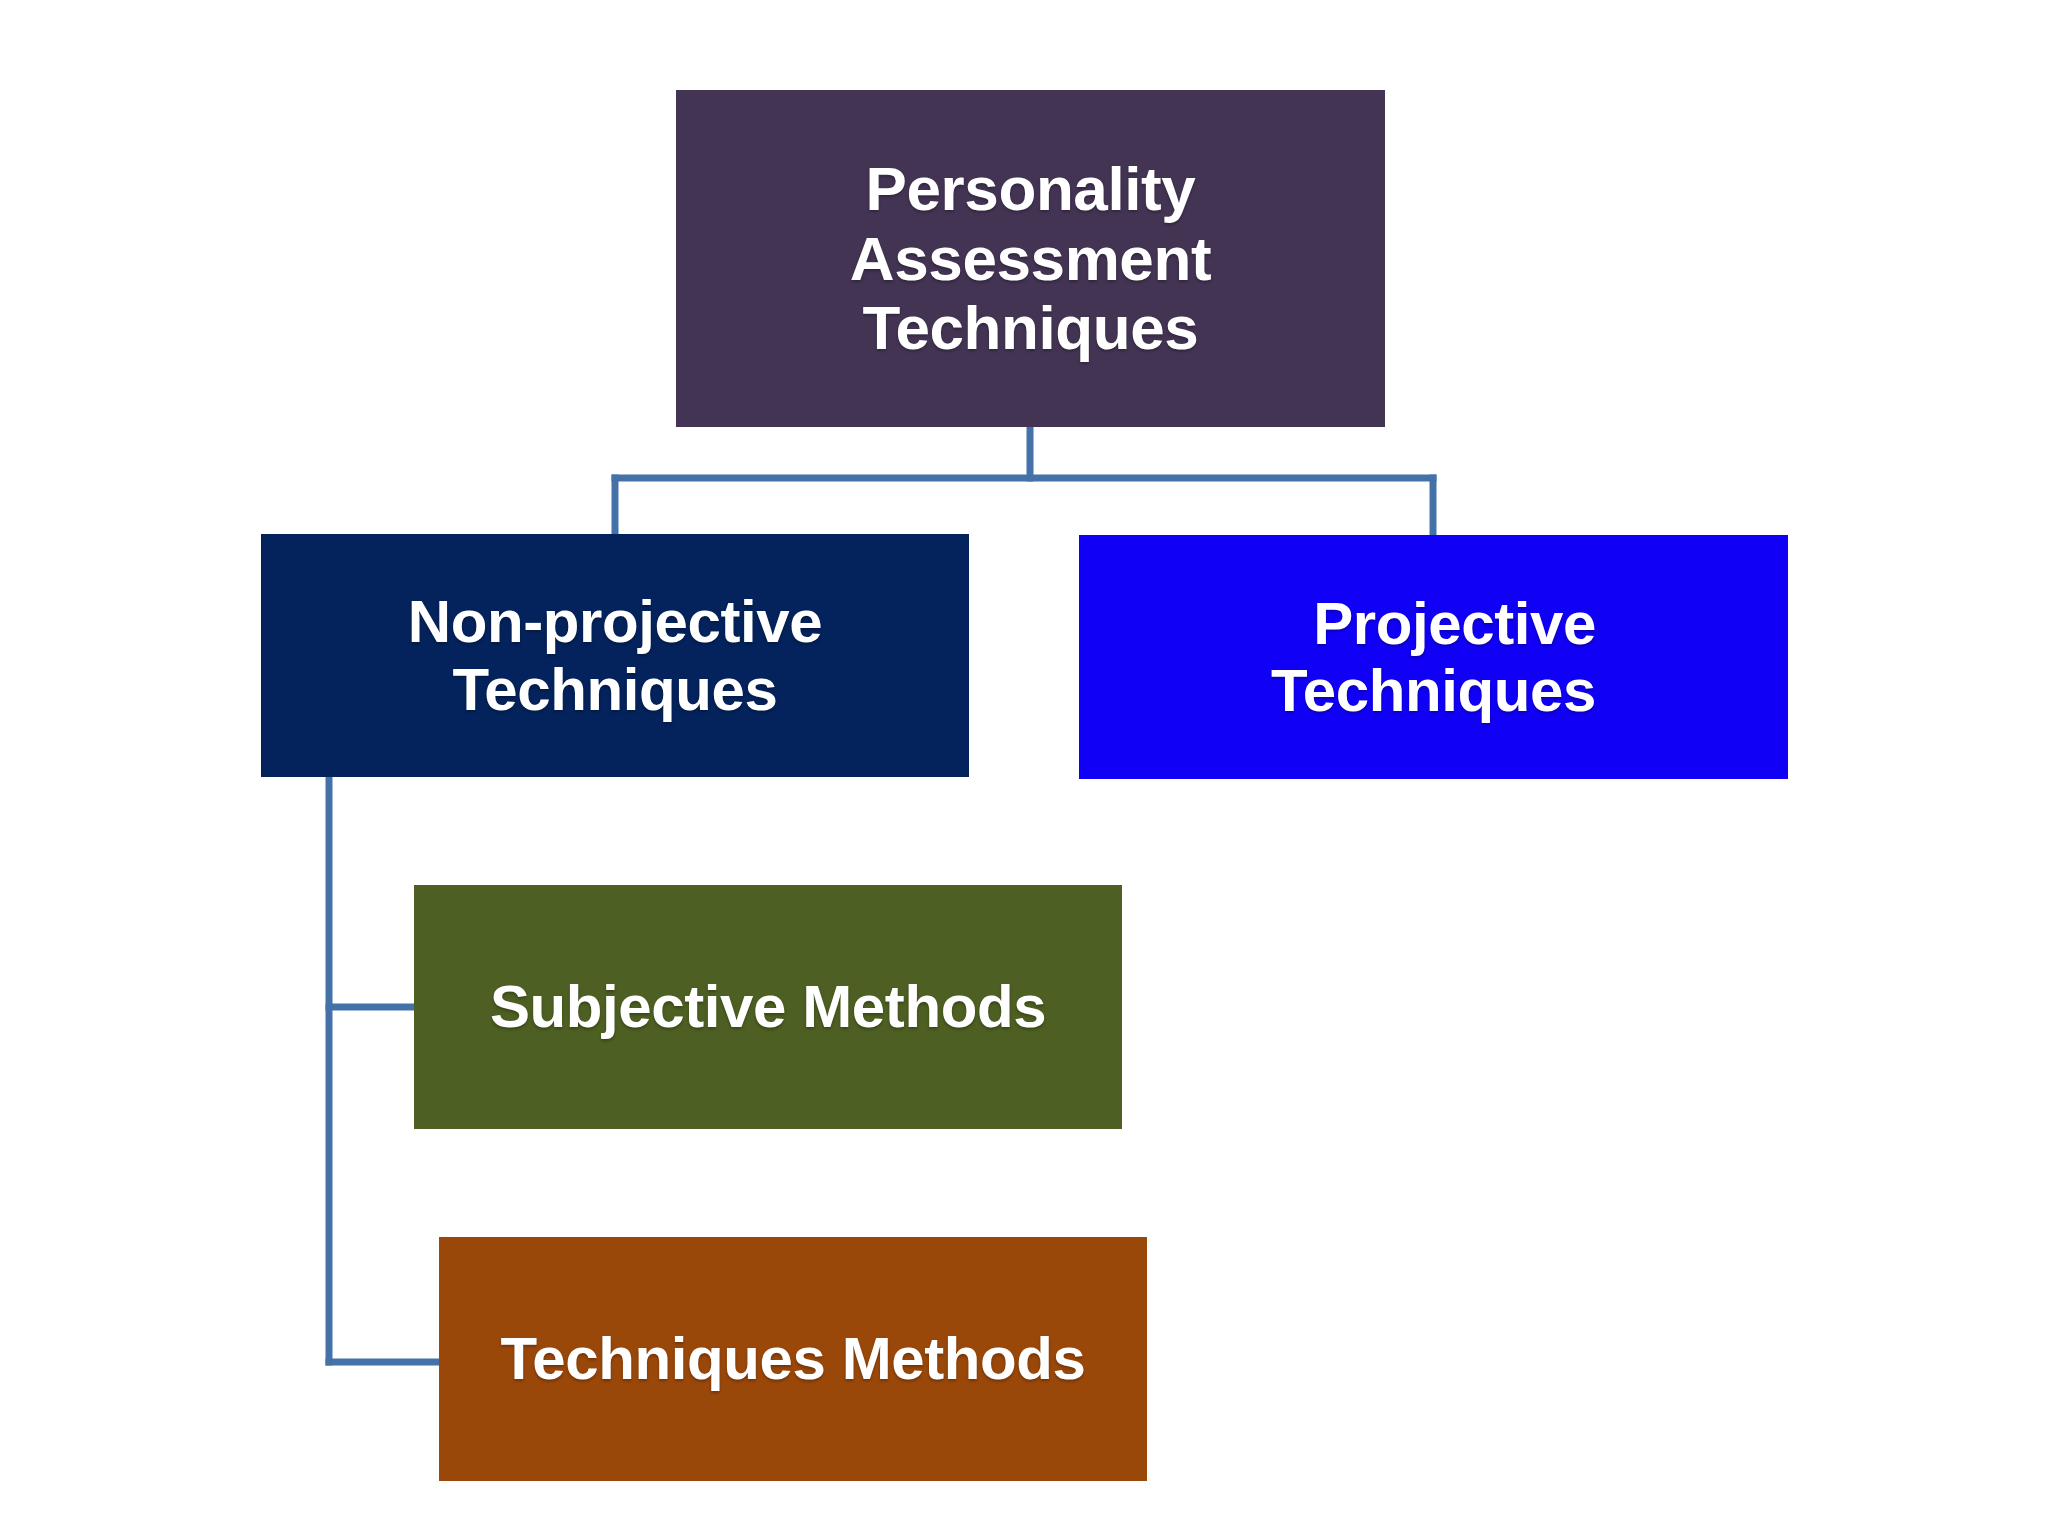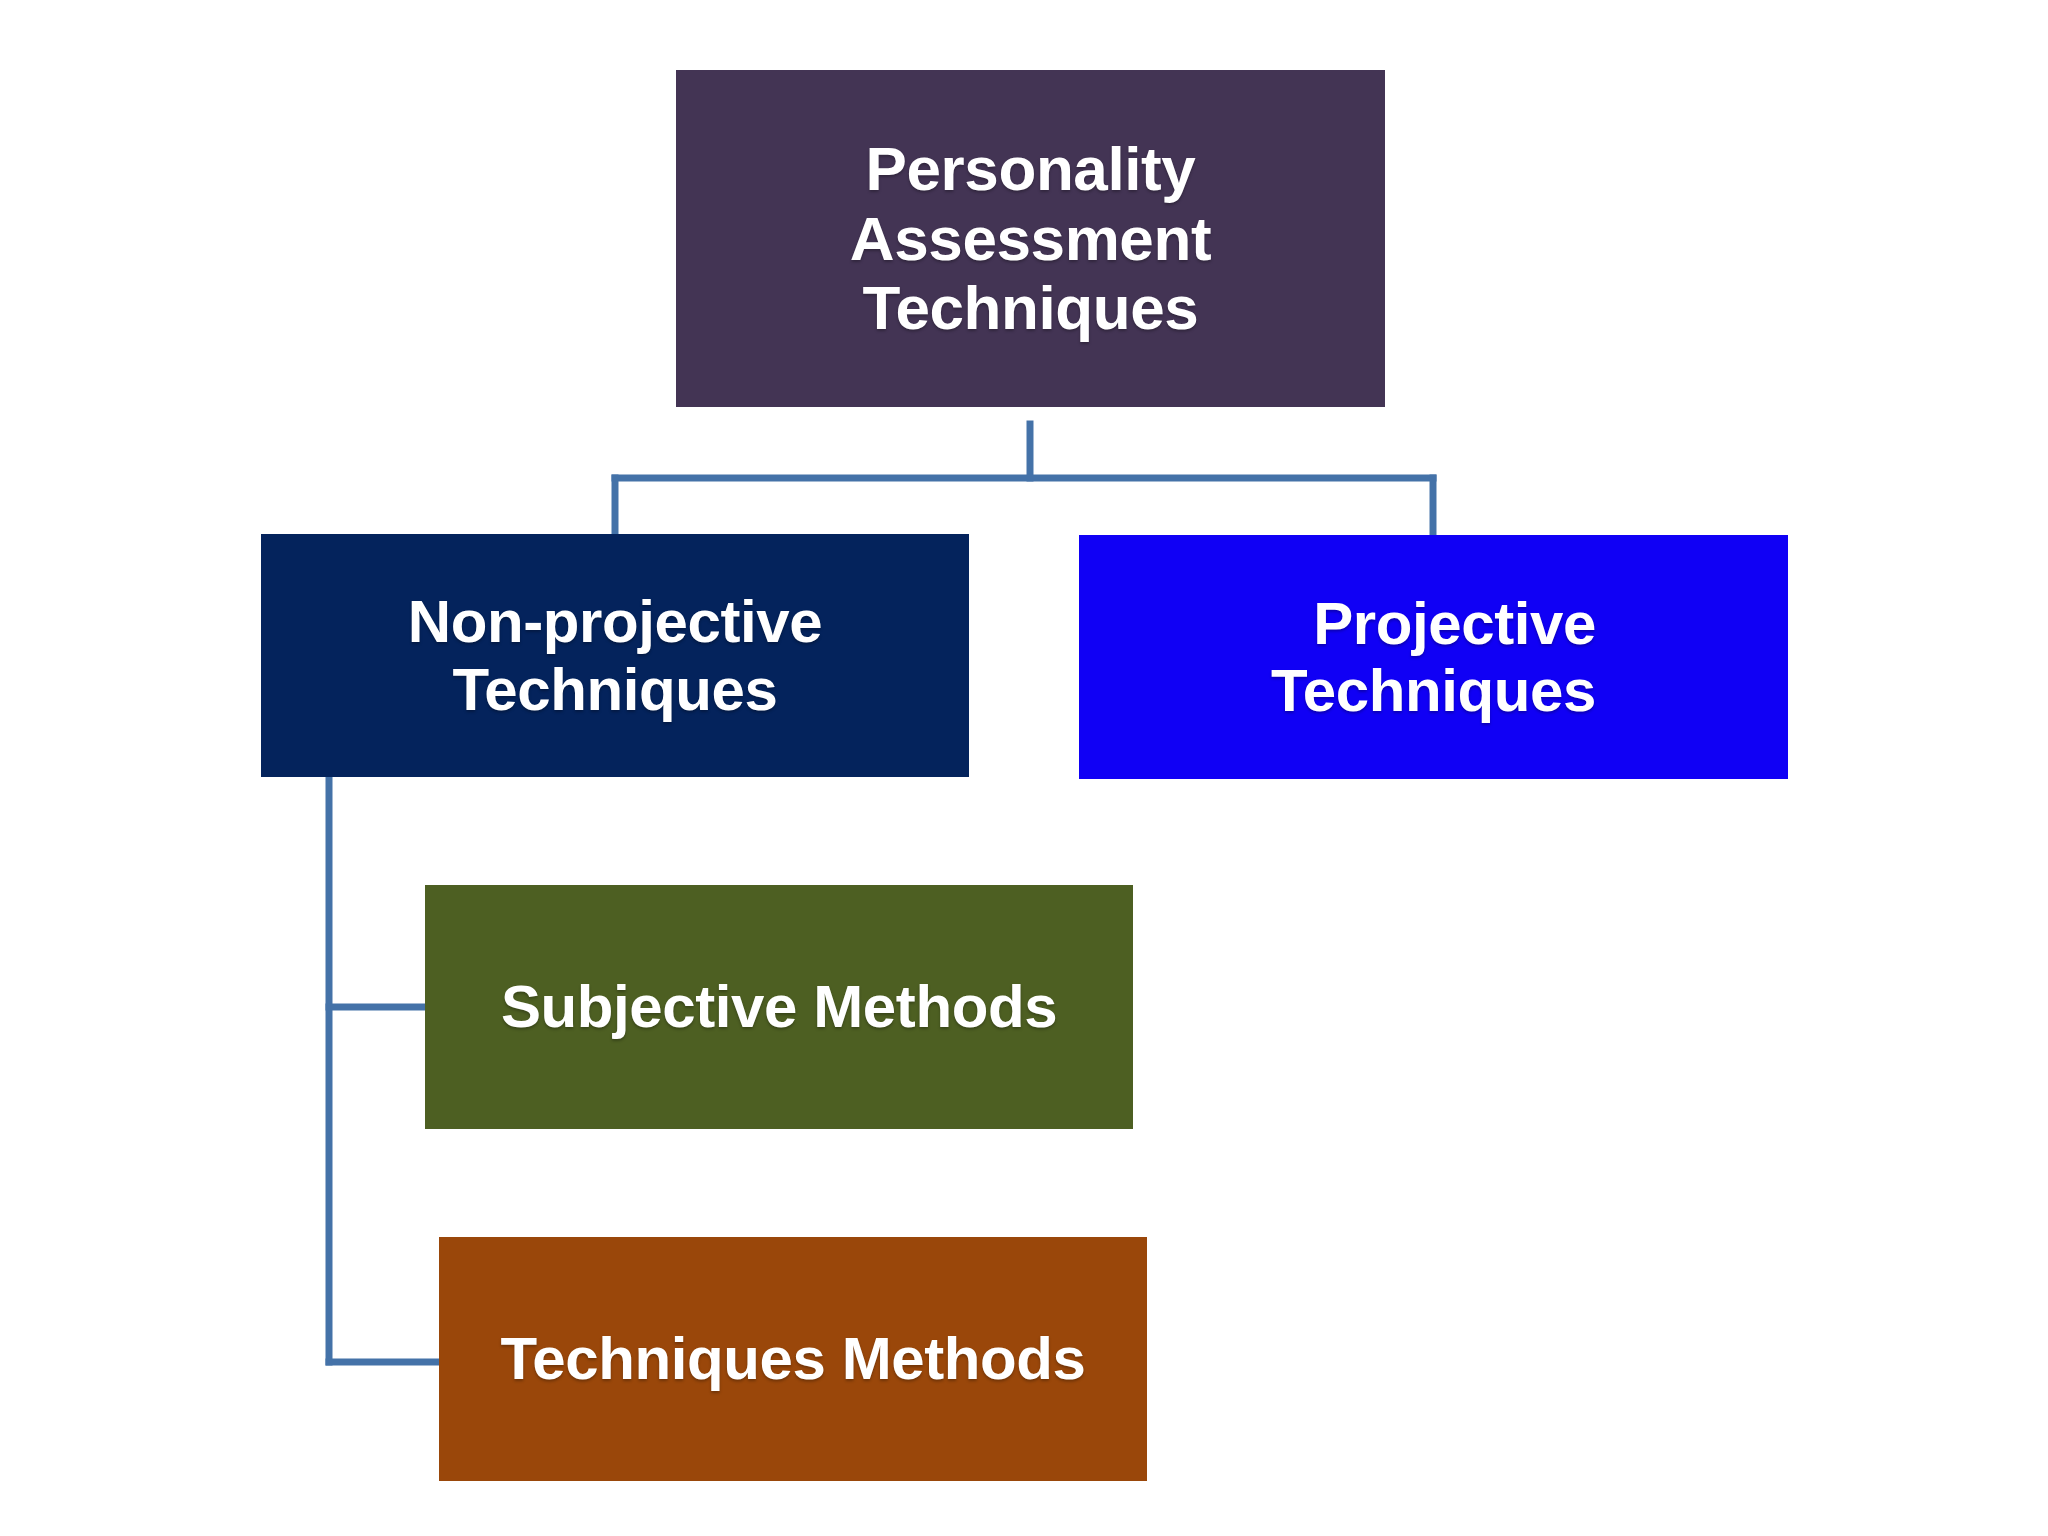--- a/index.html
+++ b/index.html
@@ -34,37 +34,37 @@
     text-rendering: optimizeLegibility;
   }
   .node-label {
     display: block;
     white-space: pre-line;
     text-shadow: 0 2px 3px rgba(0,0,0,0.28);
   }
 
   
   #node-root {
-    left: 676px;  top: 70px;
+    left: 676px;  top: 90px;
     width: 709px; height: 337px;
     font-size: 62px;
   }
   #node-nonprojective {
     left: 261px;  top: 534px;
     width: 708px; height: 243px;
     font-size: 60px;
     align-items: center;
   }
   #node-projective {
     left: 1079px; top: 535px;
     width: 709px; height: 244px;
     font-size: 60px;
   }
   #node-subjective {
-    left: 425px;  top: 885px;
+    left: 414px;  top: 885px;
     width: 708px; height: 244px;
     font-size: 60px;
   }
   #node-objective {
     left: 439px;  top: 1237px;
     width: 708px; height: 244px;
     font-size: 60px;
   }
 
   

